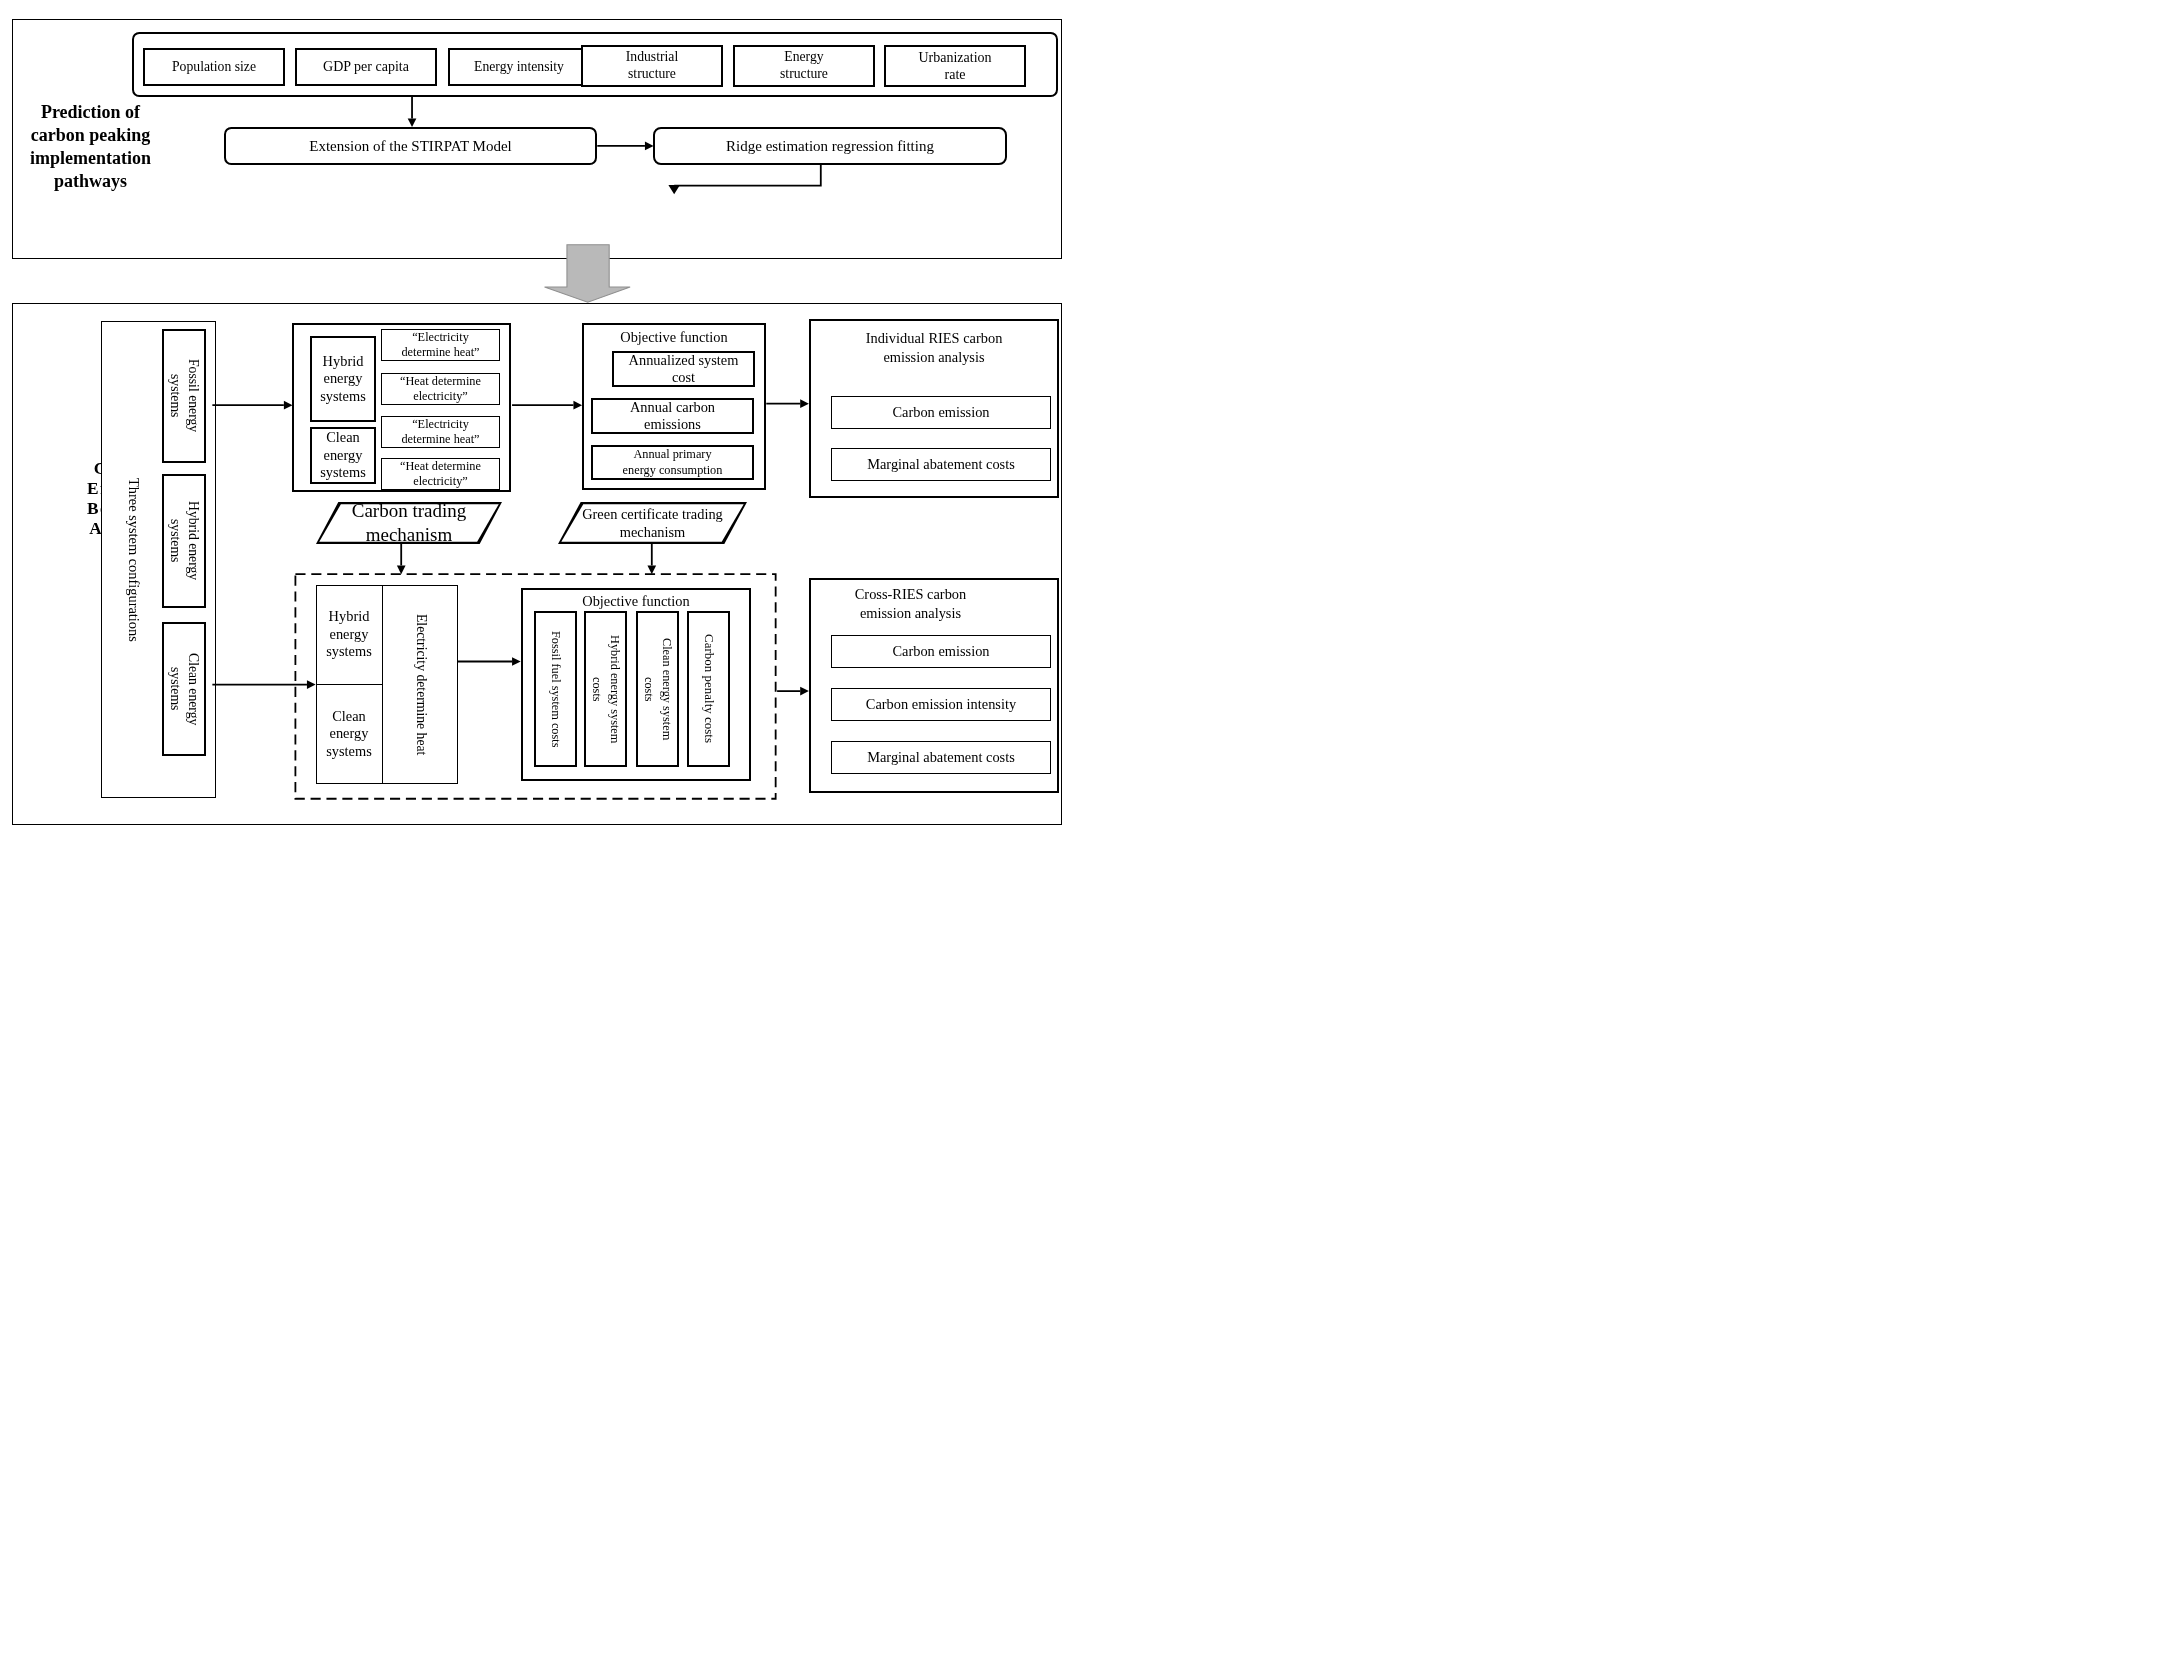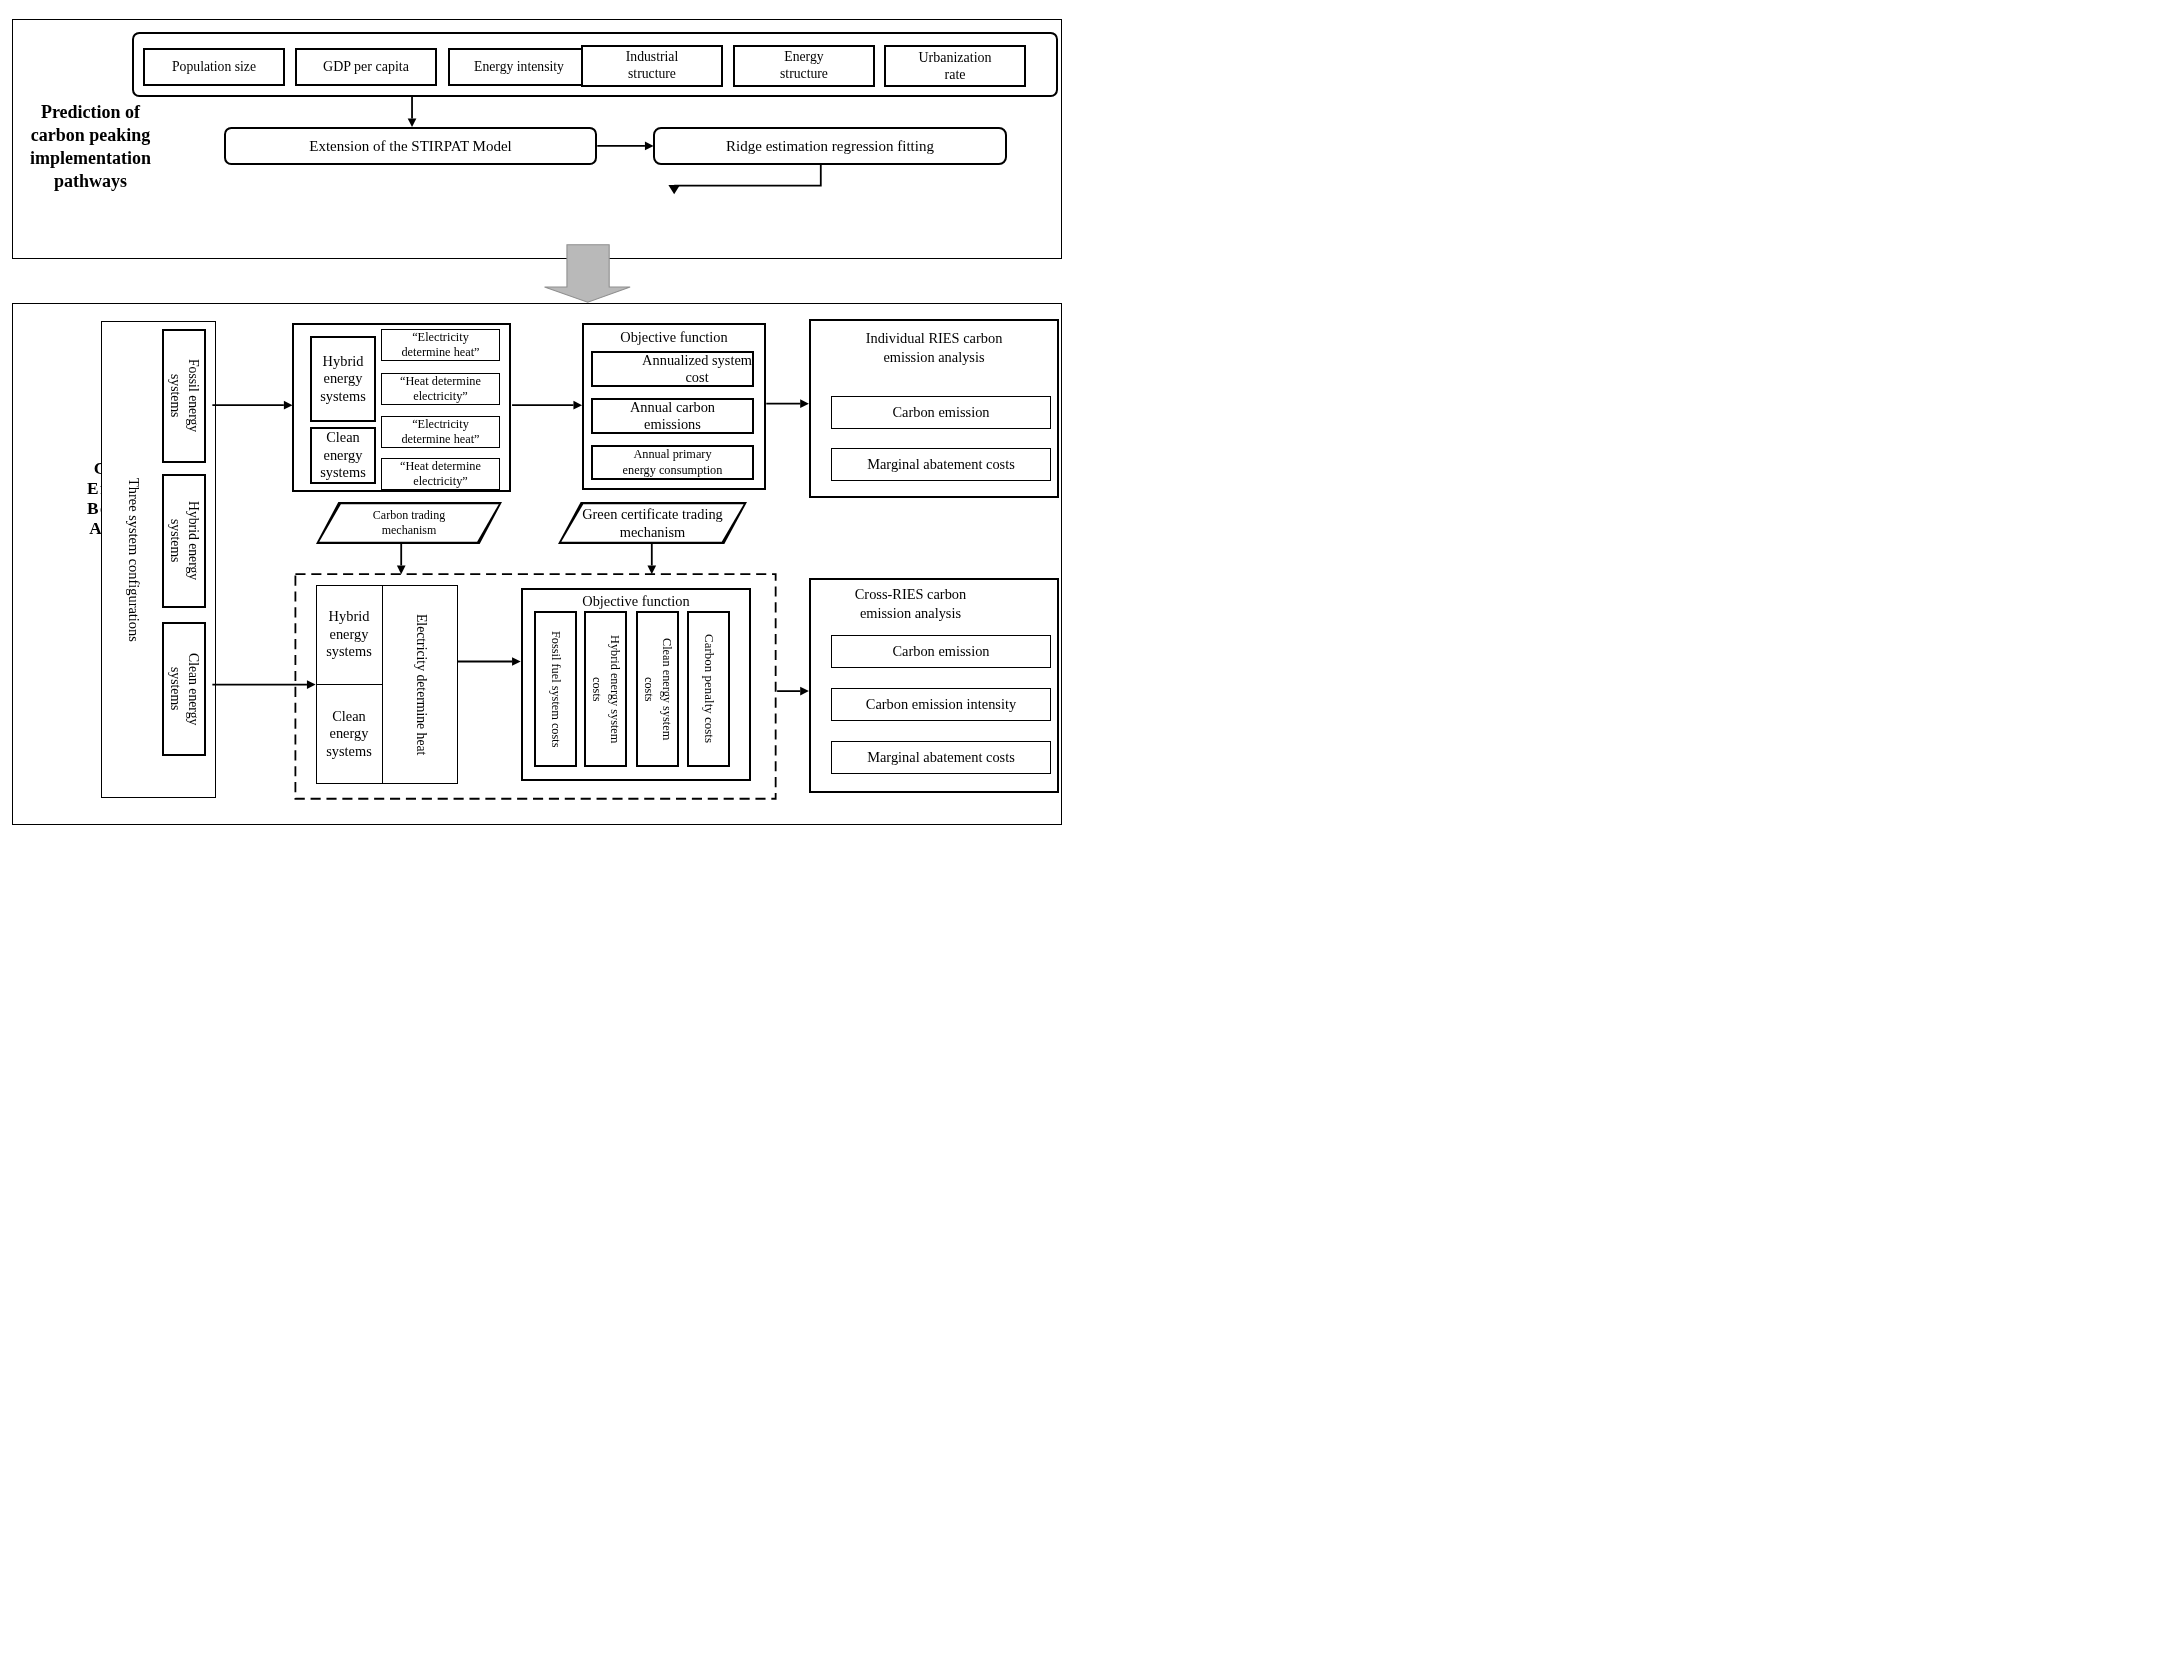--- a/index.html
+++ b/index.html
@@ -117,21 +117,21 @@
     <div class="lbl prewrap" style="font-size:12.3px;">“Electricity
 determine heat”</div>
   </div>
   <div class="box b25" style="left:381px;top:458px;width:119px;height:32px;">
     <div class="lbl prewrap" style="font-size:12.3px;">“Heat determine
 electricity”</div>
   </div>
 
   <div class="box" style="left:582px;top:323px;width:184px;height:167px;"></div>
   <div class="title-top" style="left:582px;top:329px;width:184px;font-size:14.4px;">Objective function</div>
-  <div class="box" style="left:591px;top:351px;width:163px;height:36px;justify-content:flex-end;">
+  <div class="box" style="left:612px;top:351px;width:143px;height:36px;">
     <div class="lbl prewrap" style="font-size:14.4px;line-height:1.2;">Annualized system
 cost</div>
   </div>
   <div class="box" style="left:591px;top:398px;width:163px;height:36px;">
     <div class="lbl prewrap" style="font-size:14.4px;line-height:1.2;">Annual carbon
 emissions</div>
   </div>
   <div class="box" style="left:591px;top:445px;width:163px;height:35px;">
     <div class="lbl prewrap" style="font-size:12.3px;line-height:1.25;">Annual primary
 energy consumption</div>
@@ -143,21 +143,21 @@
   <div class="box b25" style="left:831px;top:396px;width:220px;height:33px;">
     <div class="lbl" style="font-size:14.4px;">Carbon emission</div>
   </div>
   <div class="box b25" style="left:831px;top:448px;width:220px;height:33px;">
     <div class="lbl" style="font-size:14.4px;">Marginal abatement costs</div>
   </div>
 
   <div class="para" style="left:316px;top:502px;width:186px;height:42px;">
     <div class="pbg" style="clip-path:polygon(12% 0,100% 0,88% 100%,0 100%);"></div>
     <div class="pfg" style="clip-path:polygon(12.5% 0,99.4% 0,87.5% 100%,0.6% 100%);"></div>
-    <div class="ptxt prewrap" style="font-size:12px;text-align:center;">Carbon trading
+    <div class="ptxt prewrap" style="font-size:19px;text-align:center;">Carbon trading
 mechanism</div>
   </div>
   <div class="para" style="left:558px;top:502px;width:189px;height:42px;">
     <div class="pbg" style="clip-path:polygon(12% 0,100% 0,88% 100%,0 100%);"></div>
     <div class="pfg" style="clip-path:polygon(12.5% 0,99.4% 0,87.5% 100%,0.6% 100%);"></div>
     <div class="ptxt prewrap" style="font-size:14.4px;">Green certificate trading
 mechanism</div>
   </div>
 
   <div class="box b2" style="left:316px;top:585px;width:142px;height:199px;"></div>

